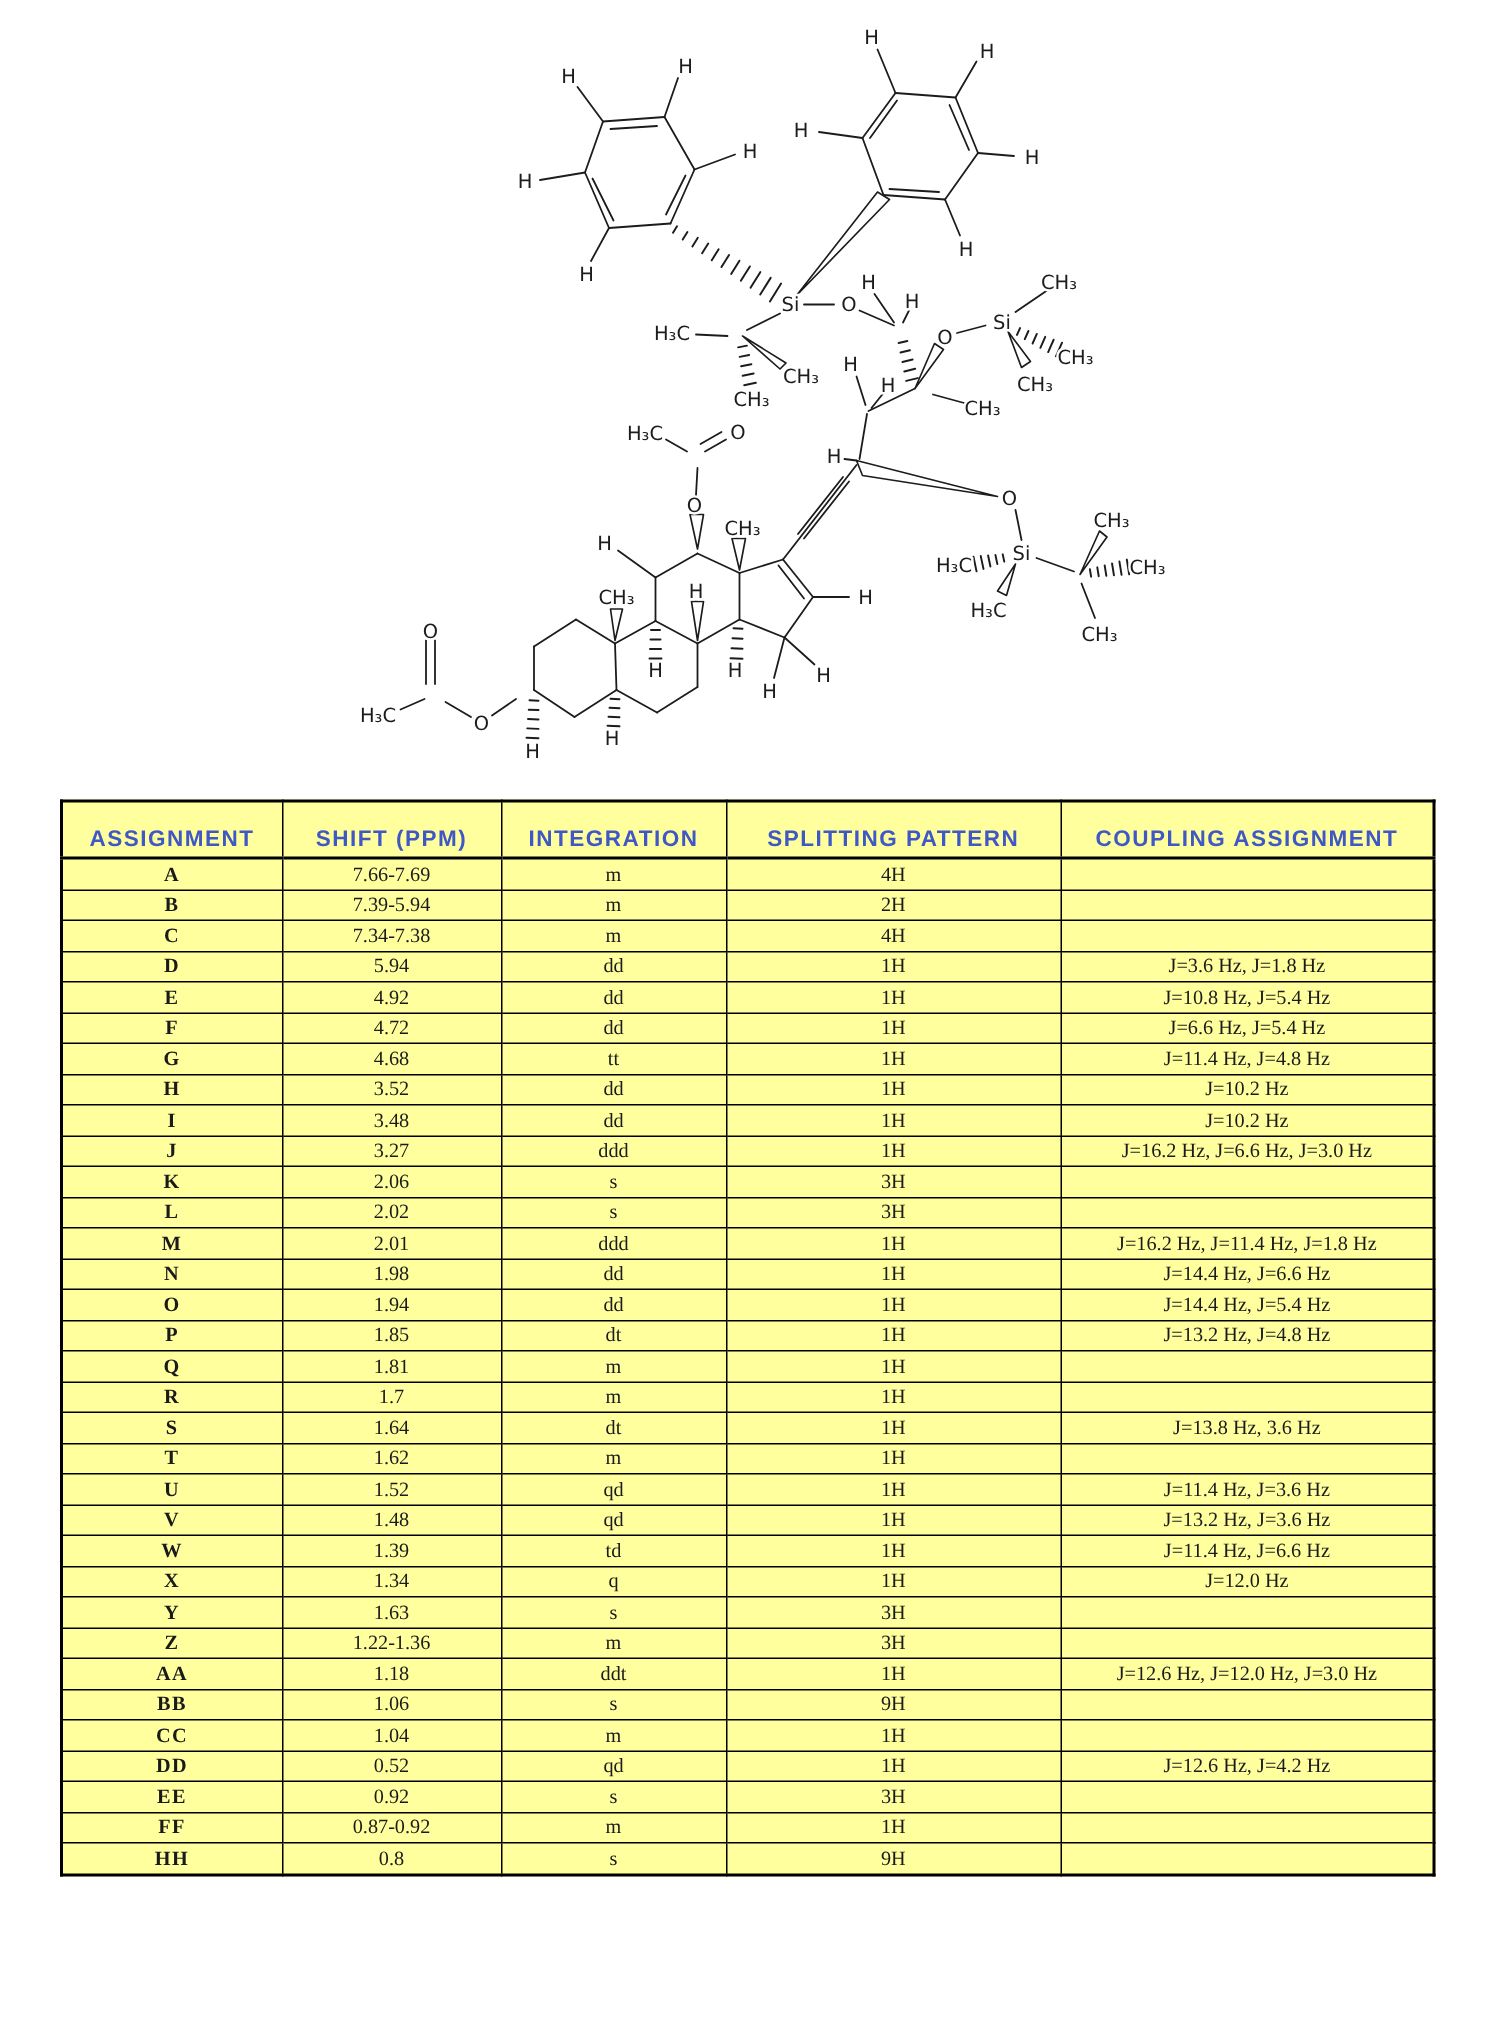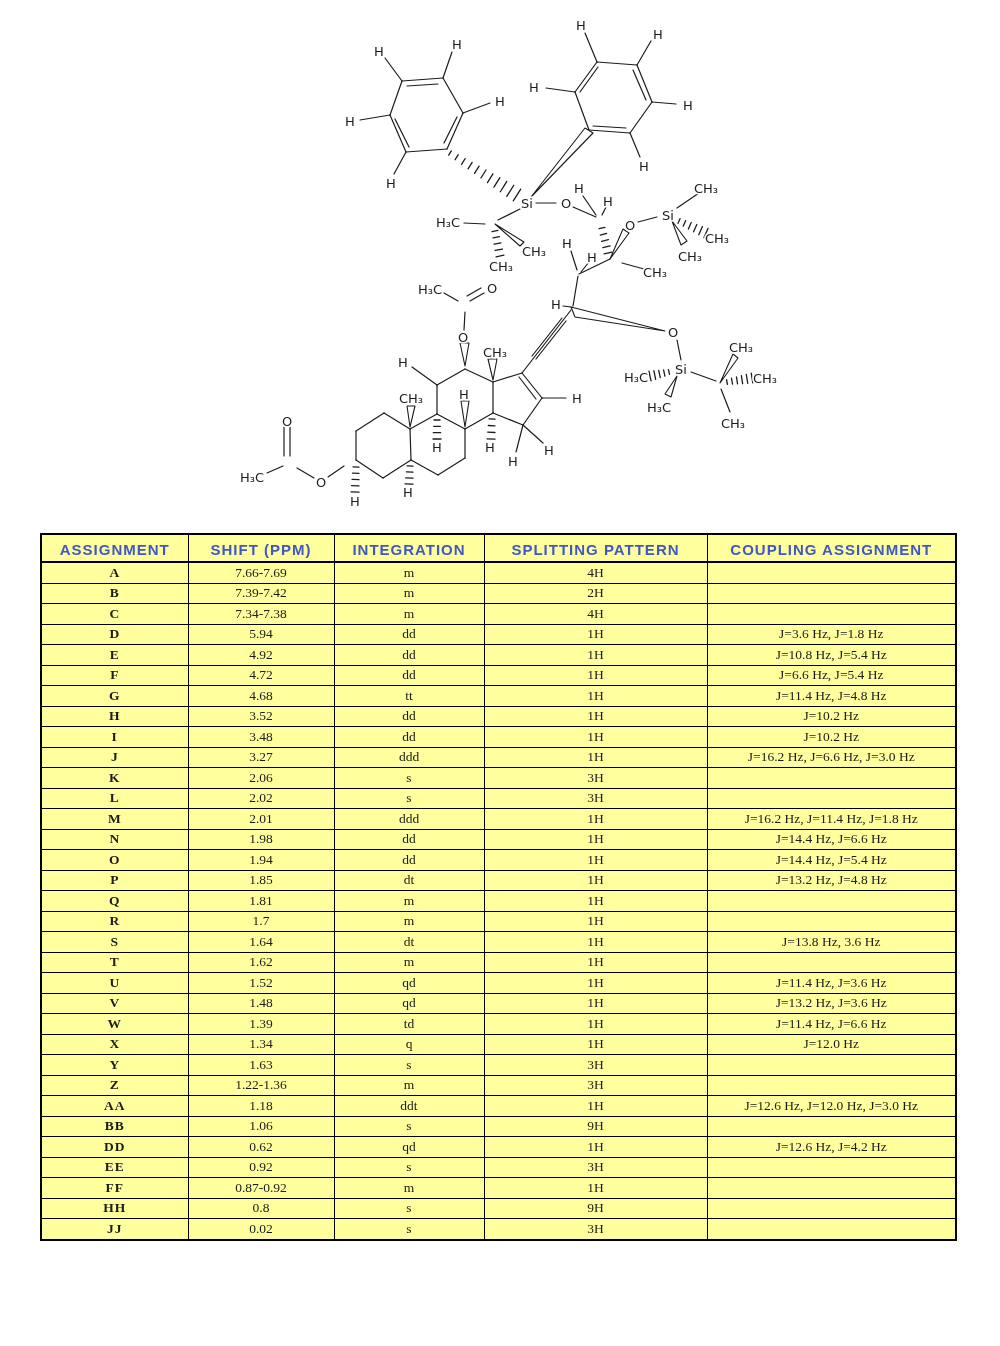--- a/index.html
+++ b/index.html
@@ -20,21 +20,21 @@
     border-collapse:collapse;table-layout:fixed;
     border:2.5px solid #000;
     background:var(--cell-bg,#ffff9d);
   }
   #nmr th{
     border:1.5px solid #000;border-bottom:2.5px solid #000;
     background:var(--cell-bg,#ffff9d);
     color:var(--header-color,#3f58c6);
     font-family:"Liberation Sans",sans-serif;
     font-weight:bold;font-size:15px;letter-spacing:1px;
-    padding:6px 0 3px 0;white-space:nowrap;overflow:hidden;
+    padding:16px 0 3px 0;white-space:nowrap;overflow:hidden;
   }
   #nmr td{
     border:1.5px solid #000;
     background:var(--cell-bg,#ffff9d);
     font-family:"Liberation Serif",serif;
     font-size:13.5px;color:#1a1a1a;
     text-align:center;vertical-align:middle;
     height:19.5px;padding:0;white-space:nowrap;overflow:hidden;
   }
   #nmr td.assign{font-weight:bold;letter-spacing:1px;}
@@ -263,21 +263,21 @@
   <tbody>
       <tr>
         <td class="assign">A</td>
         <td>7.66-7.69</td>
         <td>m</td>
         <td>4H</td>
         <td></td>
       </tr>
       <tr>
         <td class="assign">B</td>
-        <td>7.39-7.42</td>
+        <td>7.39-5.94</td>
         <td>m</td>
         <td>2H</td>
         <td></td>
       </tr>
       <tr>
         <td class="assign">C</td>
         <td>7.34-7.38</td>
         <td>m</td>
         <td>4H</td>
         <td></td>
@@ -451,22 +451,29 @@
         <td>J=12.6 Hz, J=12.0 Hz, J=3.0 Hz</td>
       </tr>
       <tr>
         <td class="assign">BB</td>
         <td>1.06</td>
         <td>s</td>
         <td>9H</td>
         <td></td>
       </tr>
       <tr>
+        <td class="assign">CC</td>
+        <td>1.04</td>
+        <td>m</td>
+        <td>1H</td>
+        <td></td>
+      </tr>
+      <tr>
         <td class="assign">DD</td>
-        <td>0.62</td>
+        <td>0.52</td>
         <td>qd</td>
         <td>1H</td>
         <td>J=12.6 Hz, J=4.2 Hz</td>
       </tr>
       <tr>
         <td class="assign">EE</td>
         <td>0.92</td>
         <td>s</td>
         <td>3H</td>
         <td></td>
@@ -476,23 +483,16 @@
         <td>0.87-0.92</td>
         <td>m</td>
         <td>1H</td>
         <td></td>
       </tr>
       <tr>
         <td class="assign">HH</td>
         <td>0.8</td>
         <td>s</td>
         <td>9H</td>
-        <td></td>
-      </tr>
-      <tr>
-        <td class="assign">JJ</td>
-        <td>0.02</td>
-        <td>s</td>
-        <td>3H</td>
         <td></td>
       </tr>
     </tbody>
 </table>
 
 </body></html>

